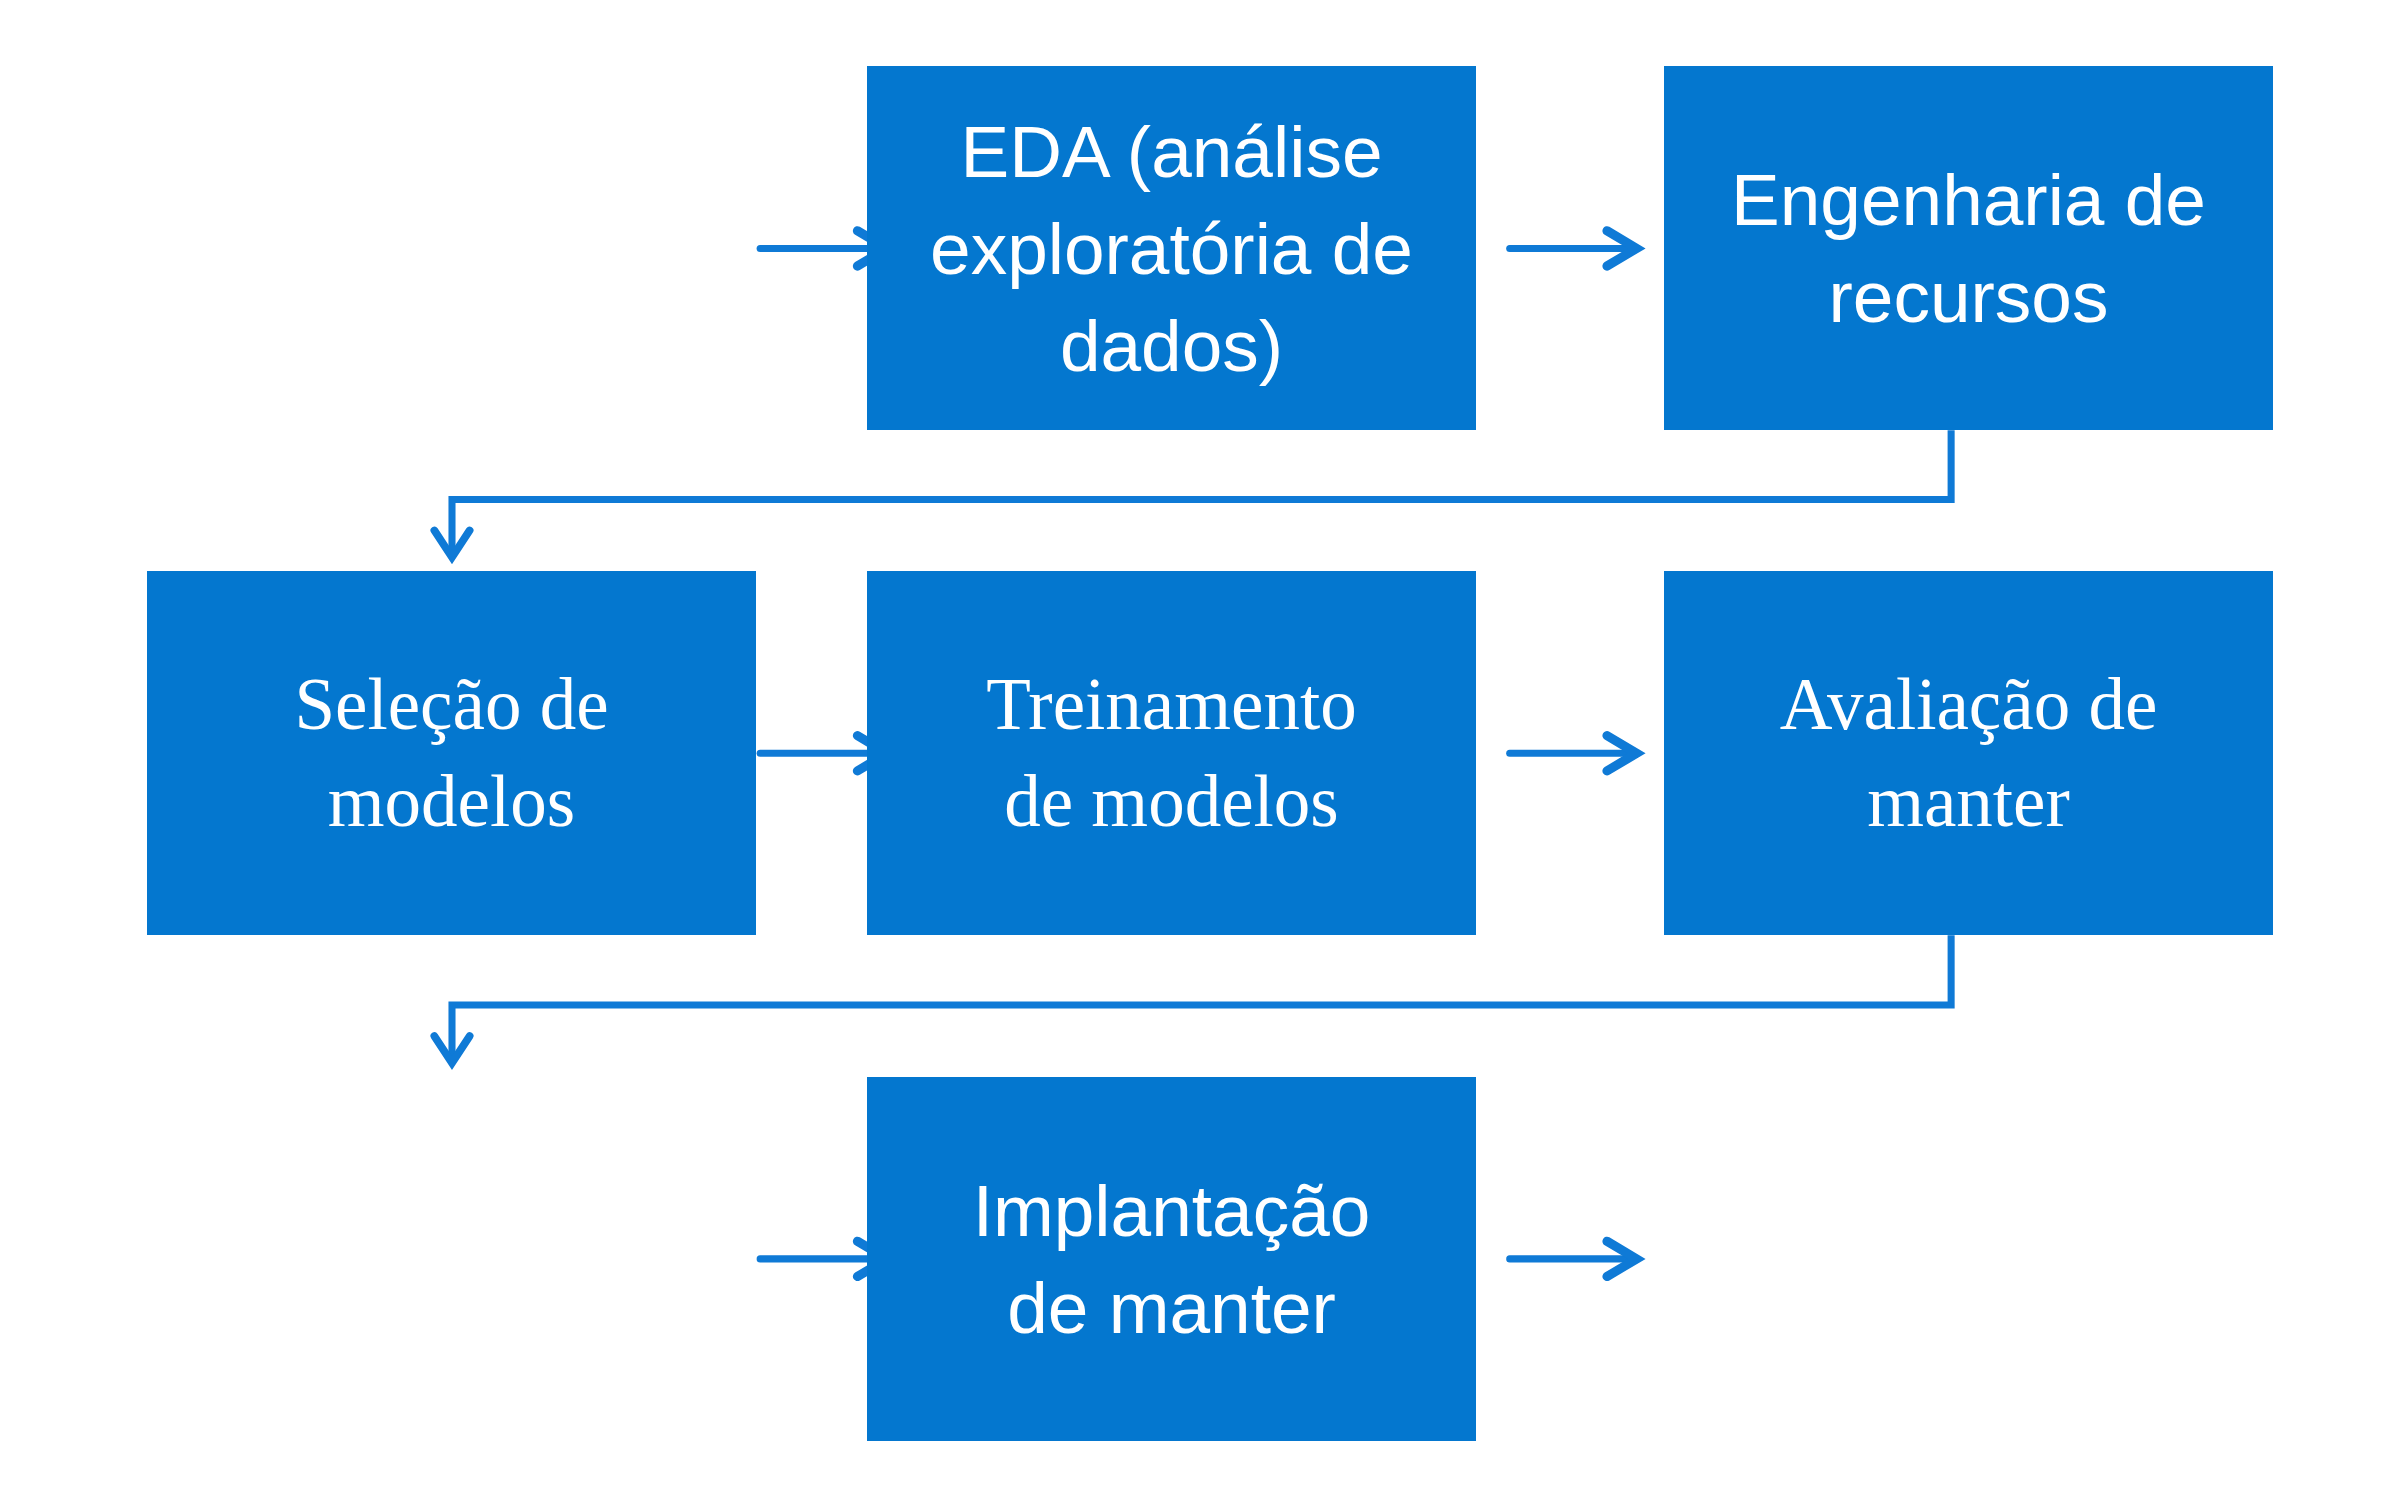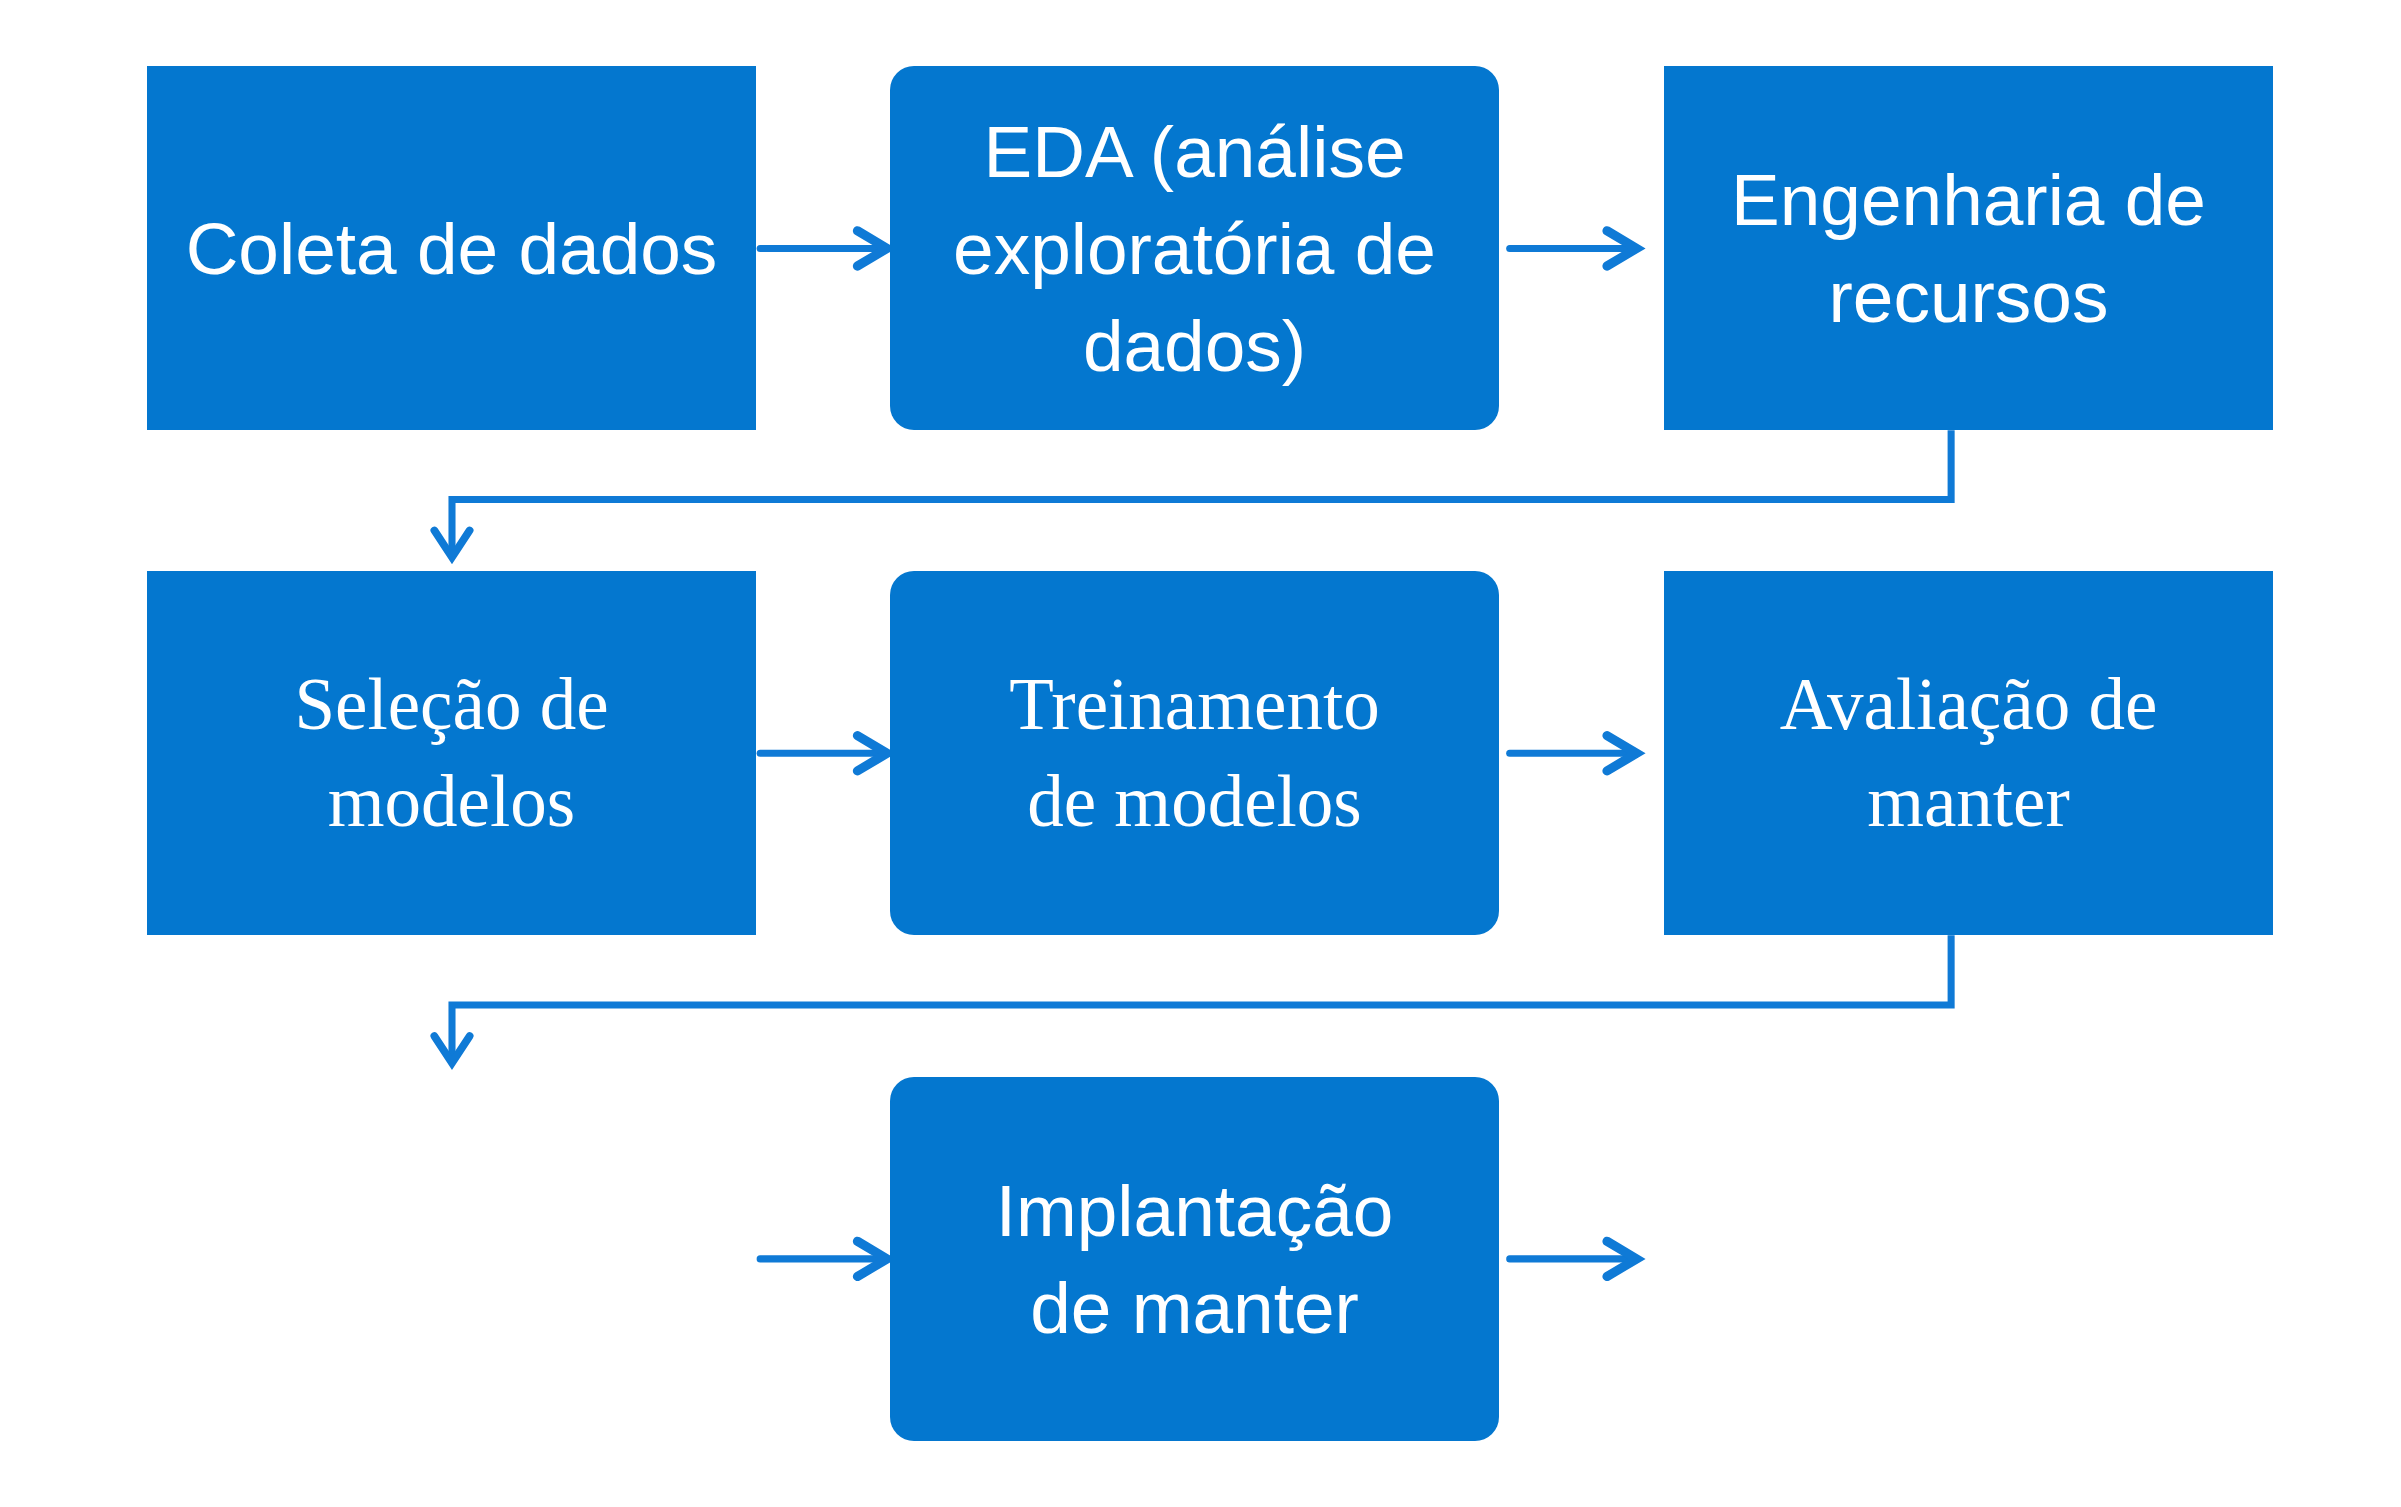--- a/index.html
+++ b/index.html
@@ -15,21 +15,21 @@
     width:609px;height:364px;
     background:var(--node-fill,#0477cf);
     color:var(--node-text,#ffffff);
     display:flex;align-items:center;justify-content:center;
     text-align:center;
     font-size:73px;line-height:97px;
     white-space:pre;
     letter-spacing:0px;
   }
   .r1{top:66px;}  .r2{top:571px;font-family:Liberation Serif, serif;} .r3{top:1077px;}
-  .c1{left:147px;} .c2{left:890px;border-radius:24px;} .c3{left:1647px;margin-left:17px;}
+  .c1{left:147px;} .c2{left:867px;} .c3{left:1647px;margin-left:17px;}
   svg.connectors{position:absolute;left:0;top:0;}
   svg.connectors *{
     stroke:var(--connector,#0f7ad6);
     fill:none;
   }
   .shaft{stroke-width:10;stroke-linecap:round;}
   .elbow{stroke-width:10;stroke-linejoin:miter;stroke-linecap:butt;}
   .head-h{stroke-width:13;stroke-linecap:round;stroke-linejoin:miter;stroke-miterlimit:8;}
   .head-v{stroke-width:11;stroke-linecap:round;stroke-linejoin:miter;stroke-miterlimit:10;}
 </style>
@@ -71,23 +71,20 @@
     <g>
       <line class="shaft" x1="1078" y1="1785" x2="1246" y2="1785"></line>
       <polyline class="head-h" points="1216,1760 1258,1785 1216,1810"></polyline>
     </g>
     <g>
       <line class="shaft" x1="2141" y1="1785" x2="2309" y2="1785"></line>
       <polyline class="head-h" points="2279,1760 2321,1785 2279,1810"></polyline>
     </g>
   </svg>
 
-  <div class="node r1 c1">
-    <span>Coleta de dados</span>
-  </div>
   <div class="node r1 c2">
     <span>EDA (análise
 exploratória de
 dados)</span>
   </div>
   <div class="node r1 c3">
     <span>Engenharia de
 recursos</span>
   </div>
 

